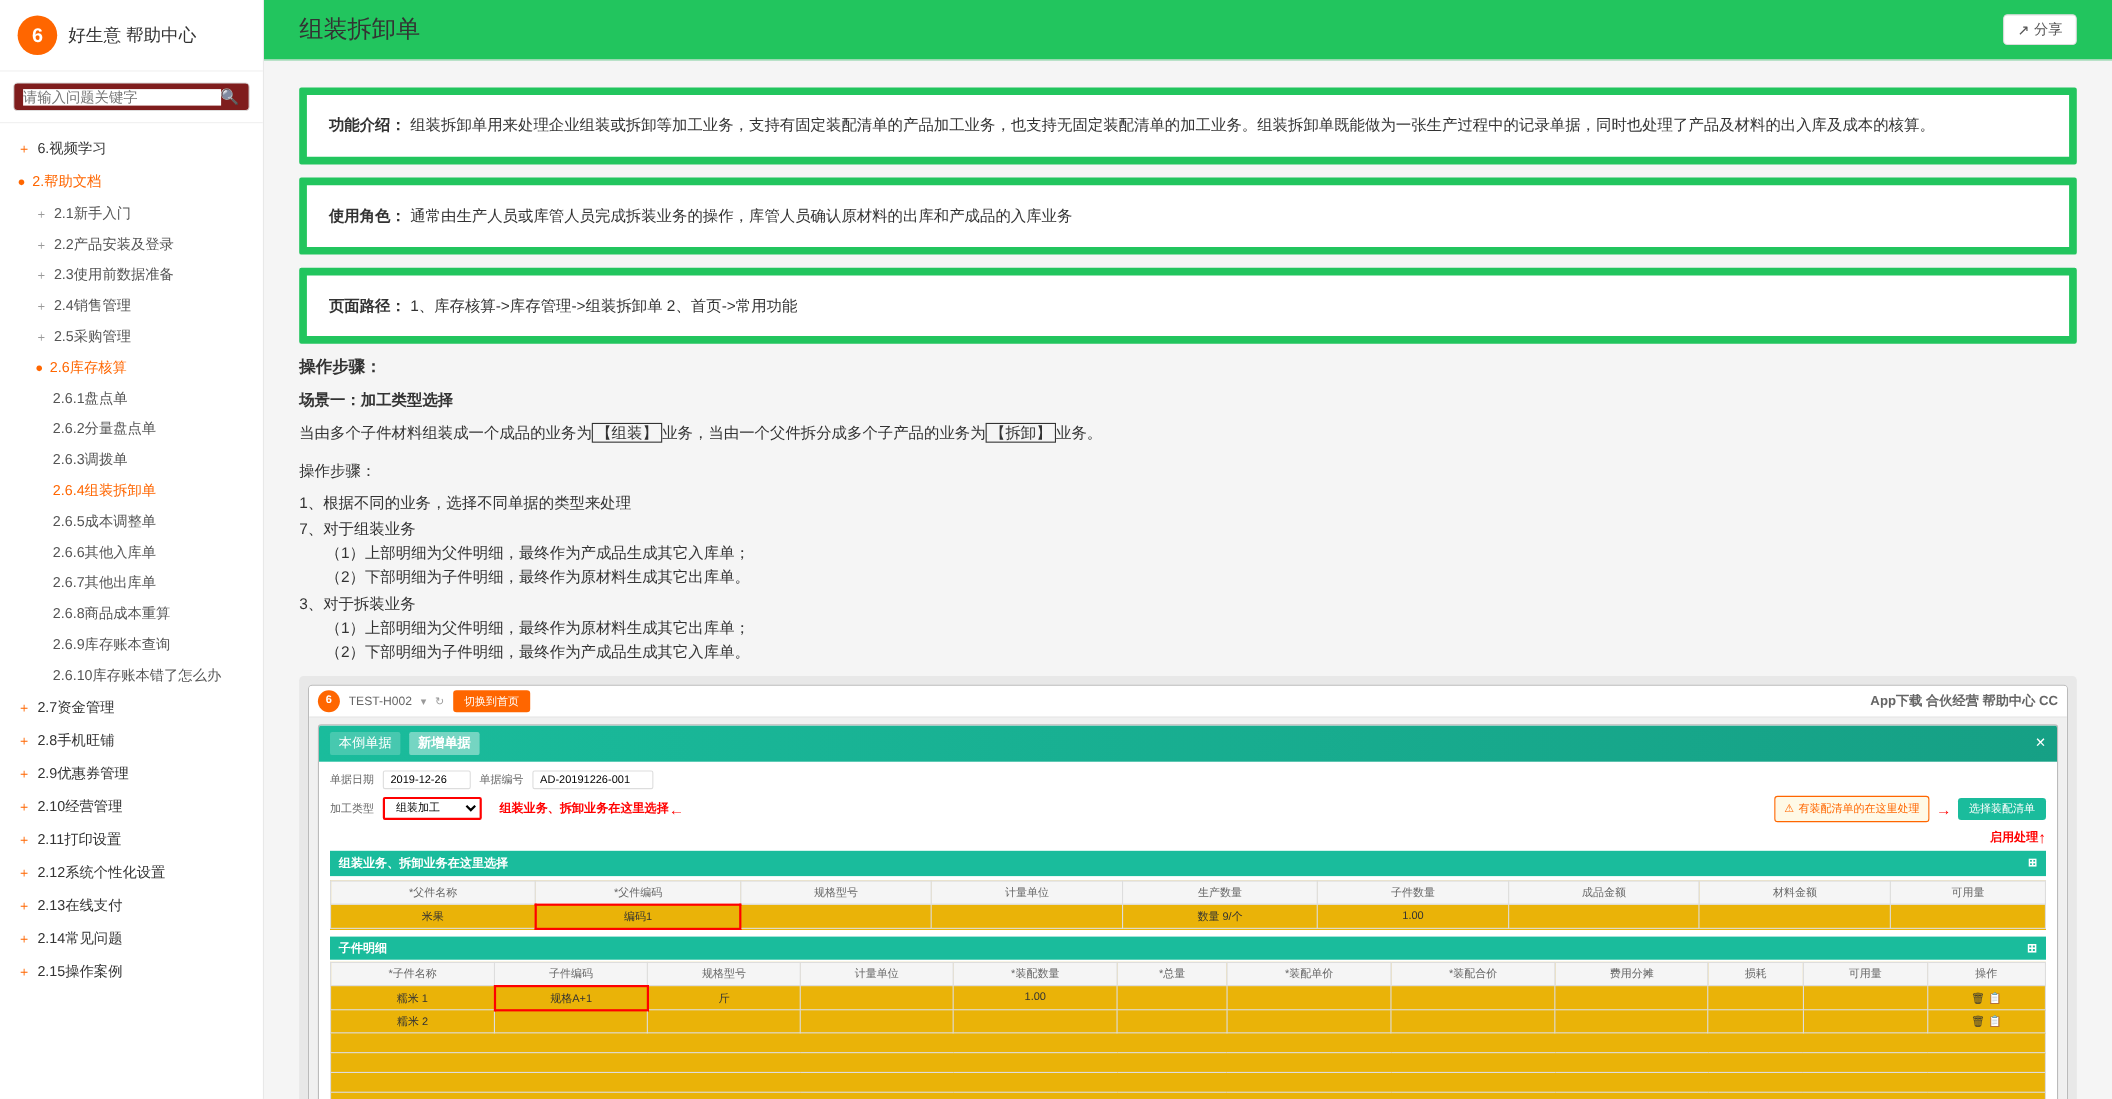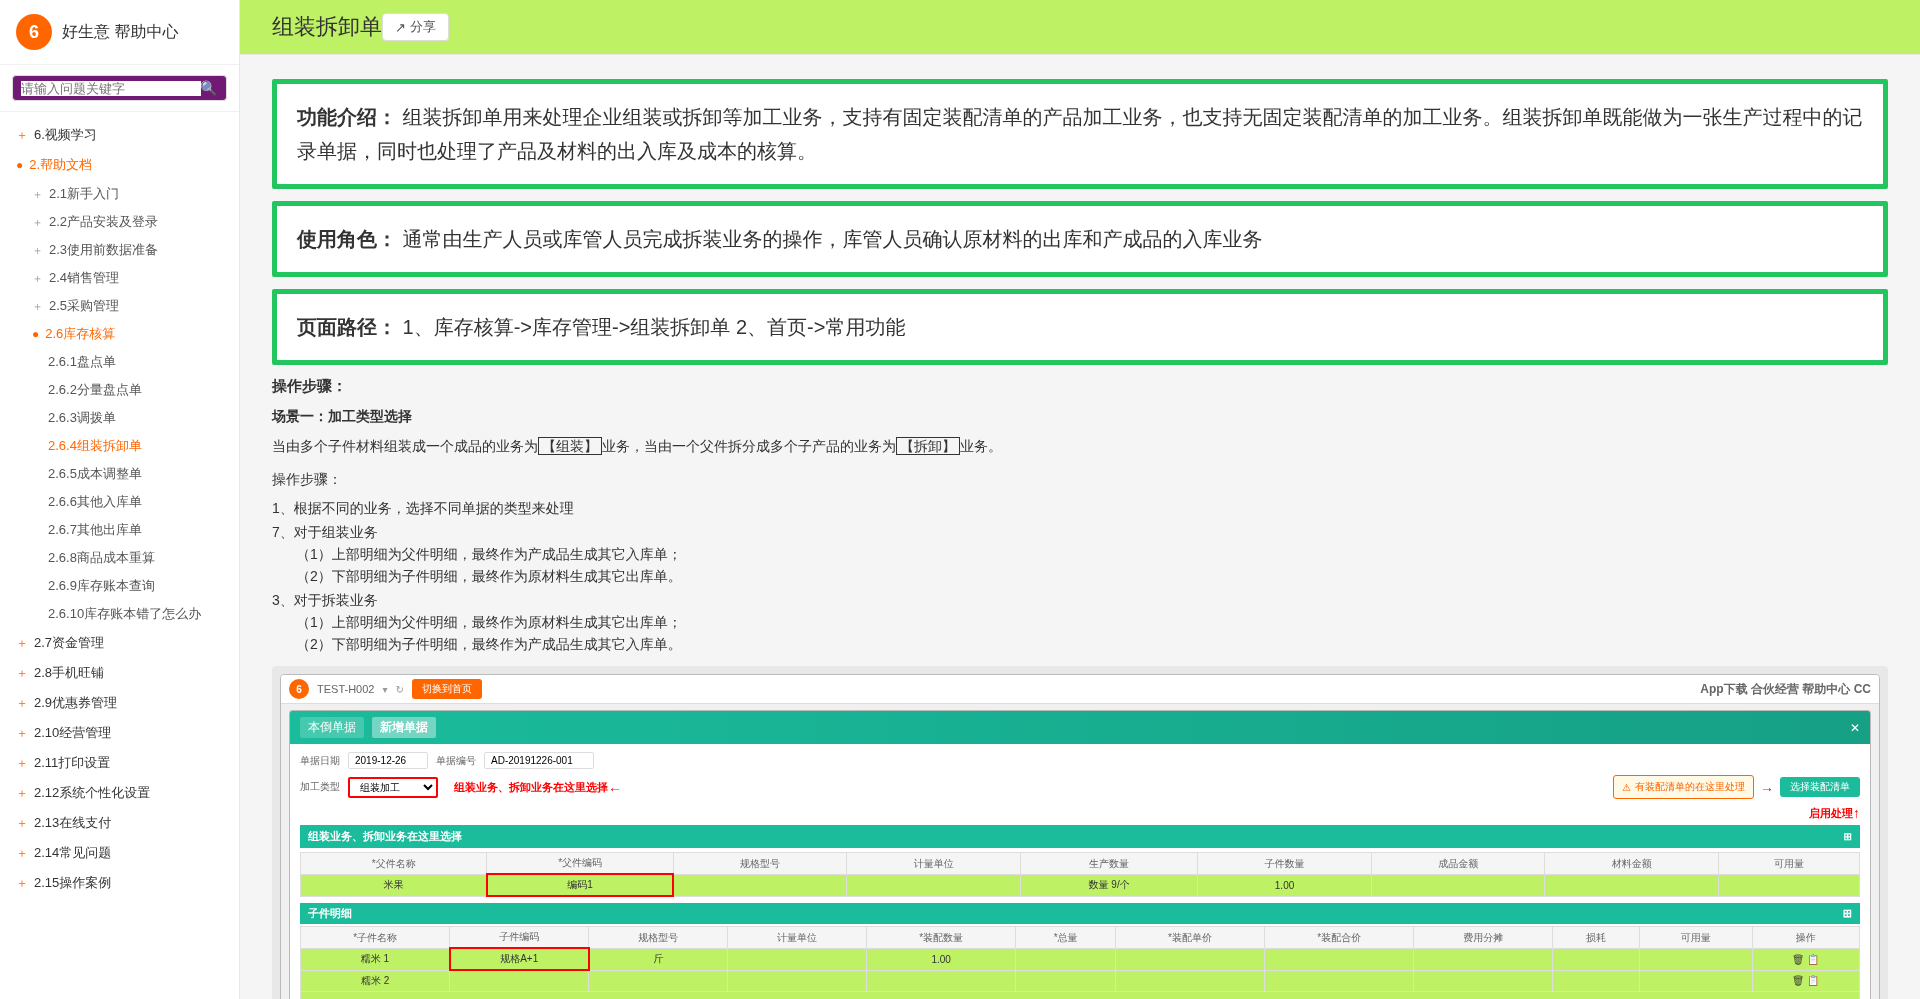--- a/index.html
+++ b/index.html
@@ -48,21 +48,21 @@
       padding: 10px 12px;
       border-bottom: 1px solid #f0f0f0;
     }
 
     .search-box {
       display: flex;
       align-items: center;
       border: 1px solid #ddd;
       border-radius: 4px;
       padding: 4px 8px;
-      background: #701a75;
+      background: #7f1d1d;
     }
 
     .search-box input {
       border: none;
       outline: none;
       flex: 1;
       font-size: 13px;
       color: #999;
     }
 
@@ -134,25 +134,26 @@
     #main {
       flex: 1;
       display: flex;
       flex-direction: column;
       height: 100vh;
       overflow: hidden;
       background: #f5f5f5;
     }
 
     #top-bar {
-      background: #bef264;
+      background: #22c55e;
       border-bottom: 1px solid #e8e8e8;
       padding: 12px 32px;
       display: flex;
       align-items: center;
+      justify-content: space-between;
     }
 
     .page-title-text {
       font-size: 22px;
       font-weight: normal;
       color: #333;
     }
 
     .share-btn {
       display: flex;
@@ -171,25 +172,25 @@
     }
 
     #content-area {
       flex: 1;
       overflow-y: auto;
       padding: 24px 32px;
     }
 
     .content-block {
       background: #fff;
-      border: 5px solid #22c55e;
+      border: 7px solid #22c55e;
       border-radius: 2px;
       padding: 16px 20px;
       margin-bottom: 12px;
-      font-size: 20px;
+      font-size: 14px;
       line-height: 1.7;
       color: #333;
     }
 
     .content-block p {
       margin: 0;
     }
 
     .operations-section {
       margin-top: 8px;
@@ -317,21 +318,21 @@
       margin-bottom: 4px;
       display: flex;
       align-items: center;
       justify-content: space-between;
     }
 
     .app-table {
       width: 100%;
       border-collapse: collapse;
       font-size: 10px;
-      background: #bef264;
+      background: #eab308;
     }
 
     .app-table th {
       background: #f5f5f5;
       border: 1px solid #ddd;
       padding: 3px 6px;
       text-align: center;
       font-weight: normal;
       color: #666;
     }

